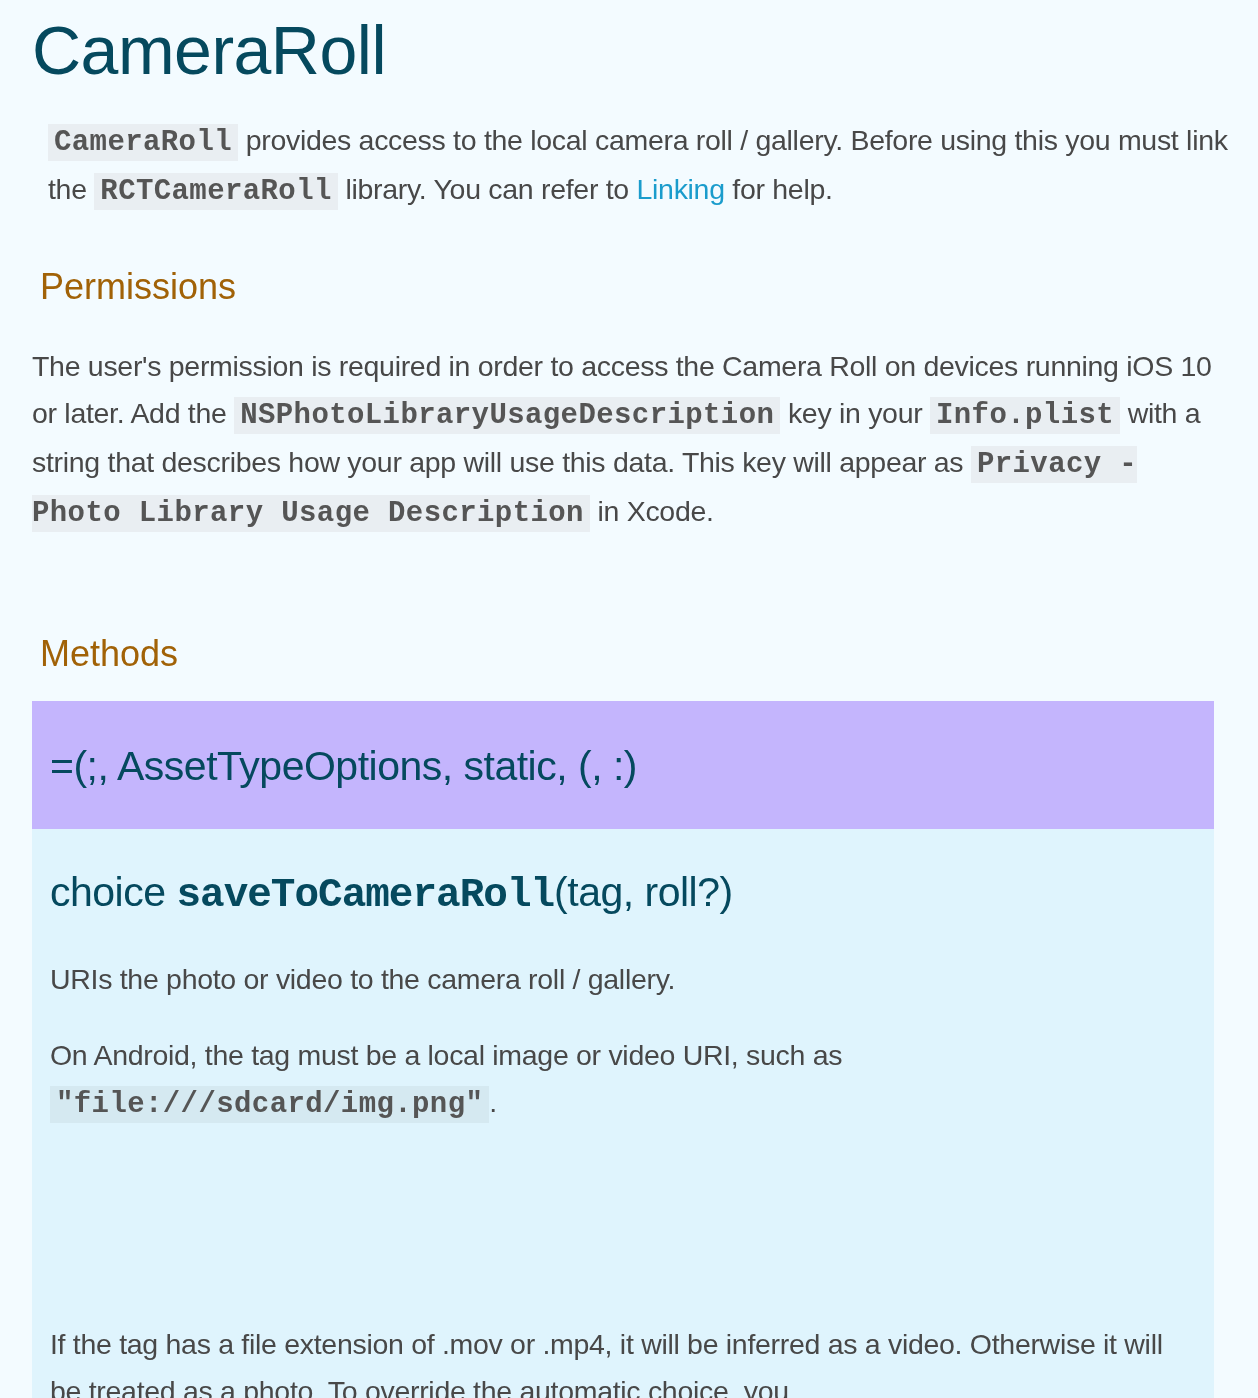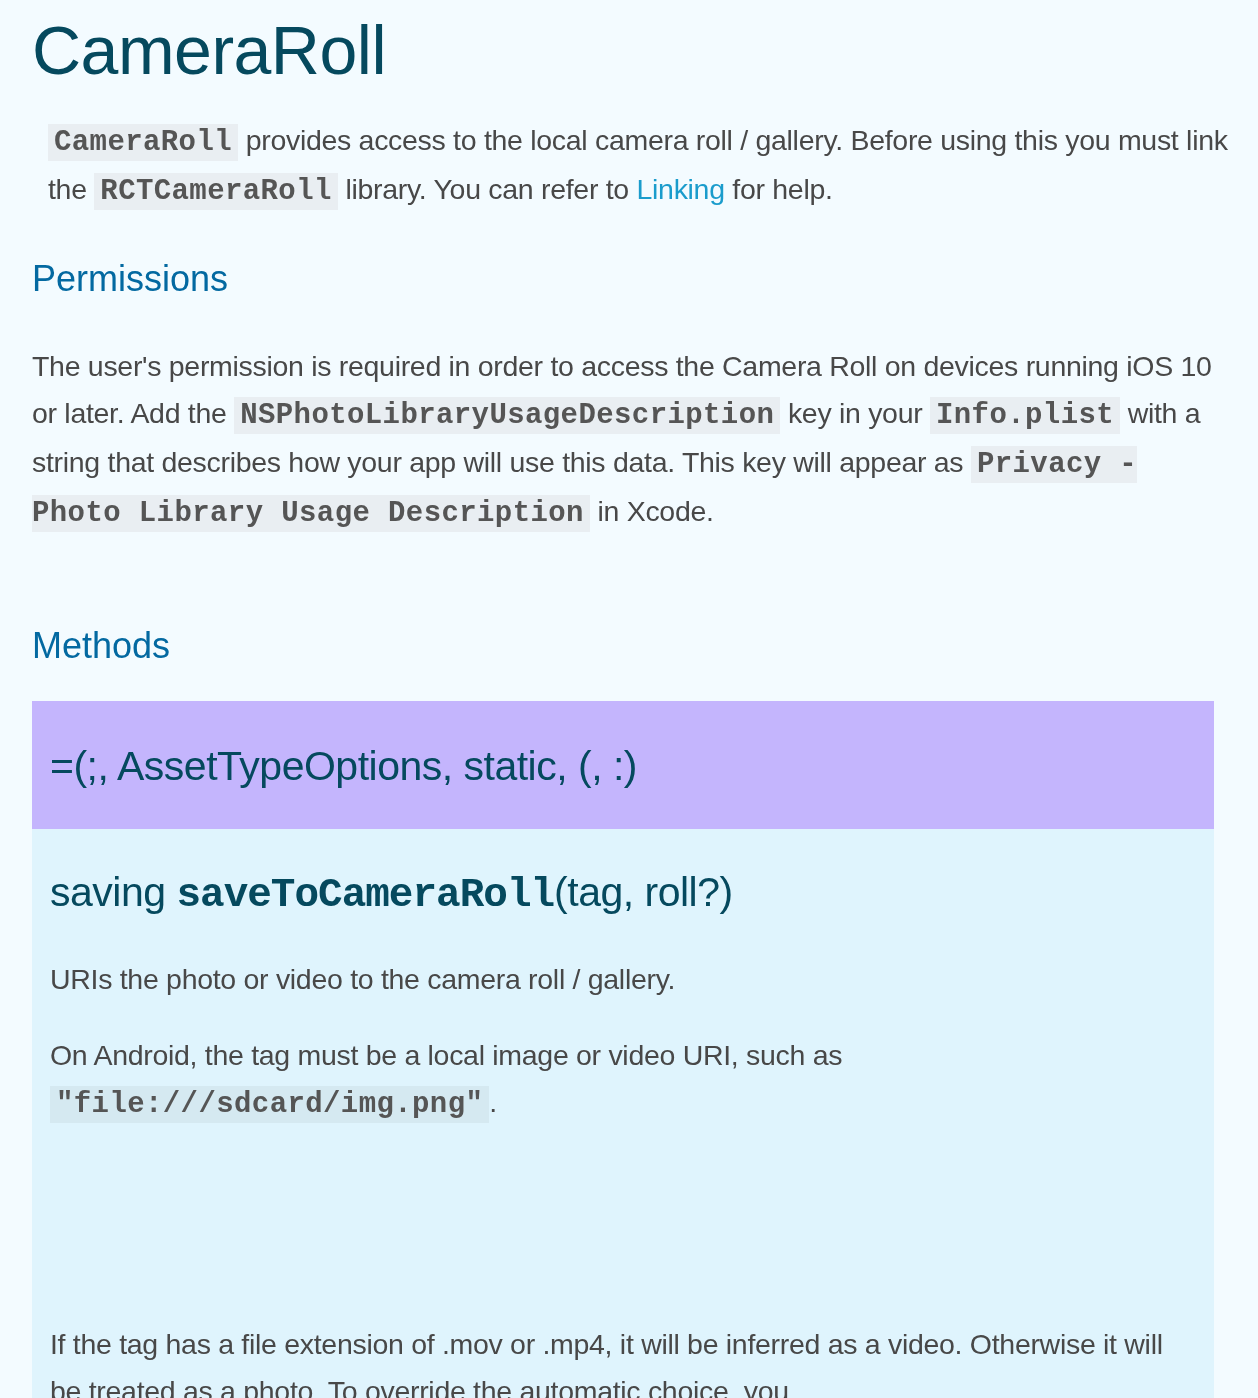--- a/index.html
+++ b/index.html
@@ -48,24 +48,24 @@
       font-weight: bold;
     }
     .method-box code {
       background: #d5e9f1;
     }
     a {
       color: #1a9ccc;
       text-decoration: none;
     }
     h2 {
-      margin: 0;
+      margin: 8px;
       font-size: 36px;
       font-weight: normal;
-      color: #0369a1;
+      color: #a16207;
       position: absolute;
       left: 0;
       line-height: 44px;
     }
     .intro { position: absolute; top: 117px; left: 0; width: 1190px; margin-left: 16px; }
     .perm-h { top: 257px; }
     .perm-p { position: absolute; top: 343px; left: 0; width: 1190px; }
     .meth-h { top: 624px; }
     .method-header {
       position: absolute;
@@ -125,21 +125,21 @@
 
   <p class="perm-p"><span>The user's permission is required in order to access the Camera Roll on devices running iOS 10 or later. Add the </span><code>NSPhotoLibraryUsageDescription</code><span> key in your </span><code>Info.plist</code><span> with a string that describes how your app will use this data. This key will appear as </span><code>Privacy - Photo Library Usage Description</code><span> in Xcode.</span></p>
 
   <h2 class="meth-h">Methods</h2>
 
   <div class="method-header">
     <div class="sig">=(;, AssetTypeOptions, static, (, :)</div>
   </div>
 
   <div class="method-box">
-    <div class="sig"><span>saving </span><b>saveToCameraRoll</b><span>(tag, roll?)</span></div>
+    <div class="sig"><span>choice </span><b>saveToCameraRoll</b><span>(tag, roll?)</span></div>
 
     <p class="mb-p" style="top:127px;">URIs the photo or video to the camera roll / gallery.</p>
 
     <p class="mb-p" style="top:203px;"><span>On Android, the tag must be a local image or video URI, such as </span><code>"file:///sdcard/img.png"</code><span>.</span></p>
 
 
     <p class="mb-p" style="top:492px;">If the tag has a file extension of .mov or .mp4, it will be inferred as a video. Otherwise it will be treated as a photo. To override the automatic choice, you</p>
   </div>
 
 </div>

